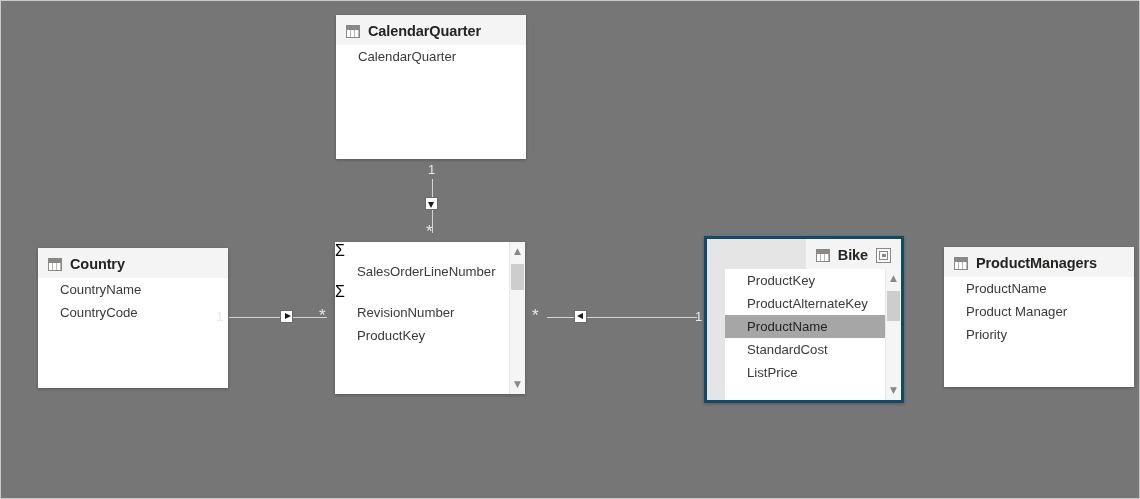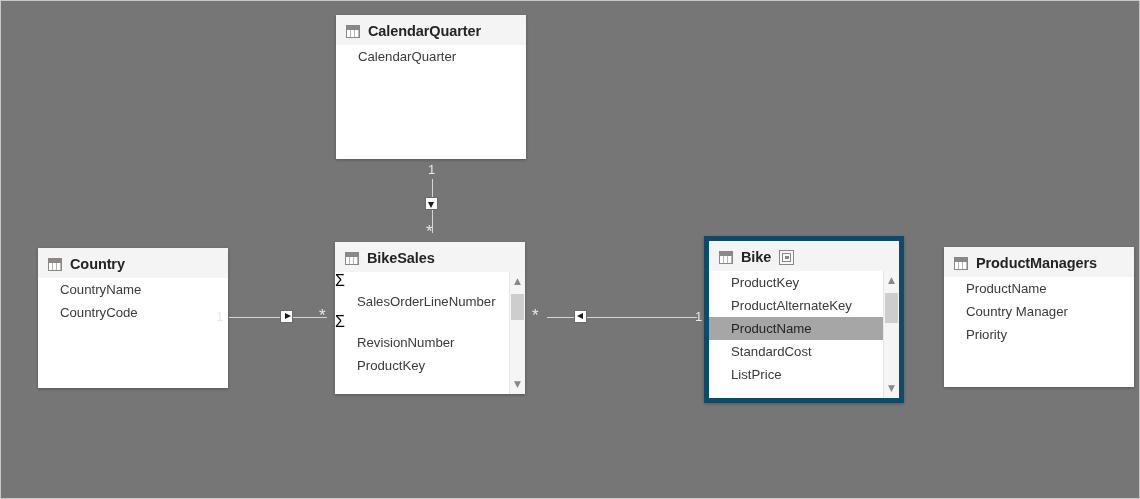--- a/index.html
+++ b/index.html
@@ -22,21 +22,22 @@
   .tbl {
     position: absolute;
     background: #e5e5e5;
     box-sizing: border-box;
     box-shadow: 0 1px 3px rgba(0,0,0,0.28);
     display: flex;
     flex-direction: column;
     overflow: hidden;
   }
   .tbl.selected {
-    border: 5px solid #0c4a6e;
+    border: 3px solid #0c4a6e;
+    align-items: flex-end;
   }
   .tbl-head {
     background: #f4f4f4;
     display: flex;
     align-items: center;
     gap: 8px;
     padding: 8px 10px 6px 10px;
     flex: none;
   }
   .tbl-title {
@@ -204,24 +205,20 @@
       <div class="field-wrap">
         <div class="field">CountryName</div>
       </div>
       <div class="field-wrap">
         <div class="field">CountryCode</div>
       </div>
     </div>
   </div>
 
   <div class="tbl" style="left:334px; top:241px; width:190px; height:152px;">
-    <div class="tbl-head">
-      <span class="grid-icon"></span>
-      <span class="tbl-title">BikeSales</span>
-    </div>
     <div class="tbl-body">
       <div class="field-wrap">
         <span class="sigma" style="top:5px;">Σ</span>
         <div class="field">SalesOrderLineNumber</div>
       </div>
       <div class="field-wrap">
         <span class="sigma" style="top:5px;">Σ</span>
         <div class="field">RevisionNumber</div>
       </div>
       <div class="field-wrap">
@@ -270,21 +267,21 @@
   <div class="tbl" style="left:943px; top:246px; width:190px; height:140px;">
     <div class="tbl-head">
       <span class="grid-icon"></span>
       <span class="tbl-title">ProductManagers</span>
     </div>
     <div class="tbl-body">
       <div class="field-wrap">
         <div class="field">ProductName</div>
       </div>
       <div class="field-wrap">
-        <div class="field">Country Manager</div>
+        <div class="field">Product Manager</div>
       </div>
       <div class="field-wrap">
         <div class="field">Priority</div>
       </div>
     </div>
   </div>
 
   <div class="rel" style="left:415px; top:160px; width:32px; height:82px;">
     <span class="card-marker" style="left:12px; top:2px;">1</span>
     <div class="line-v" style="top:18px; height:54px;"></div>

